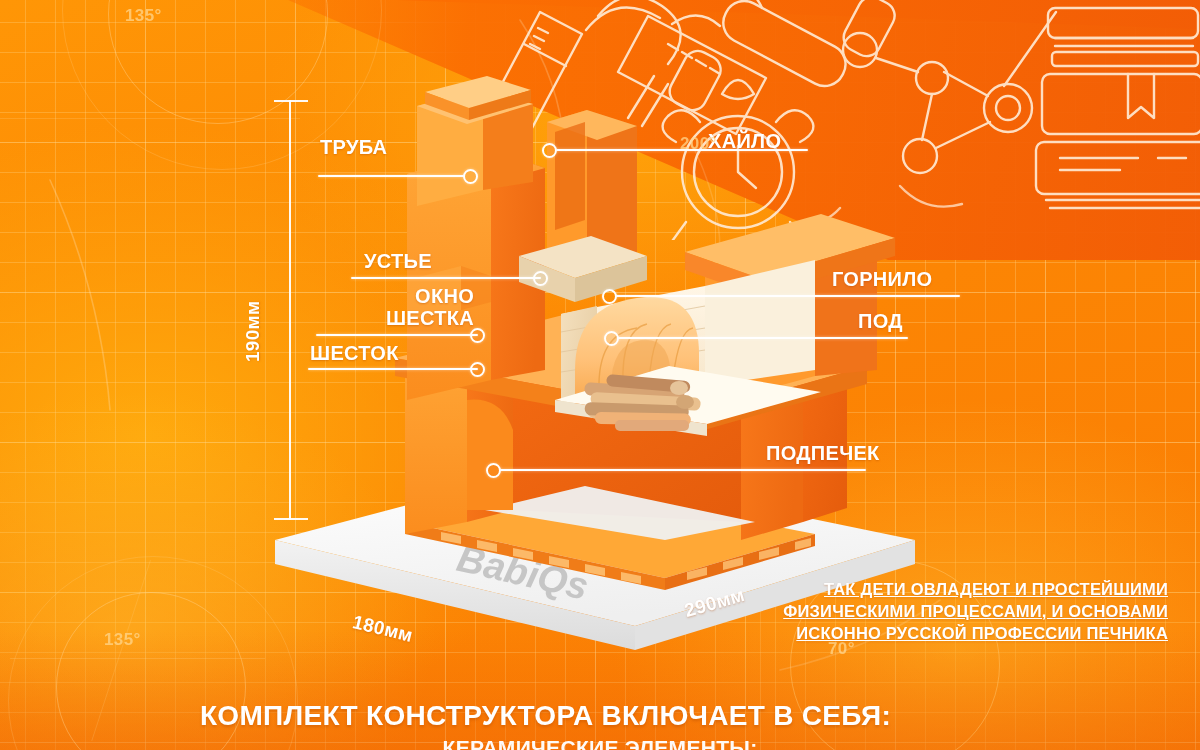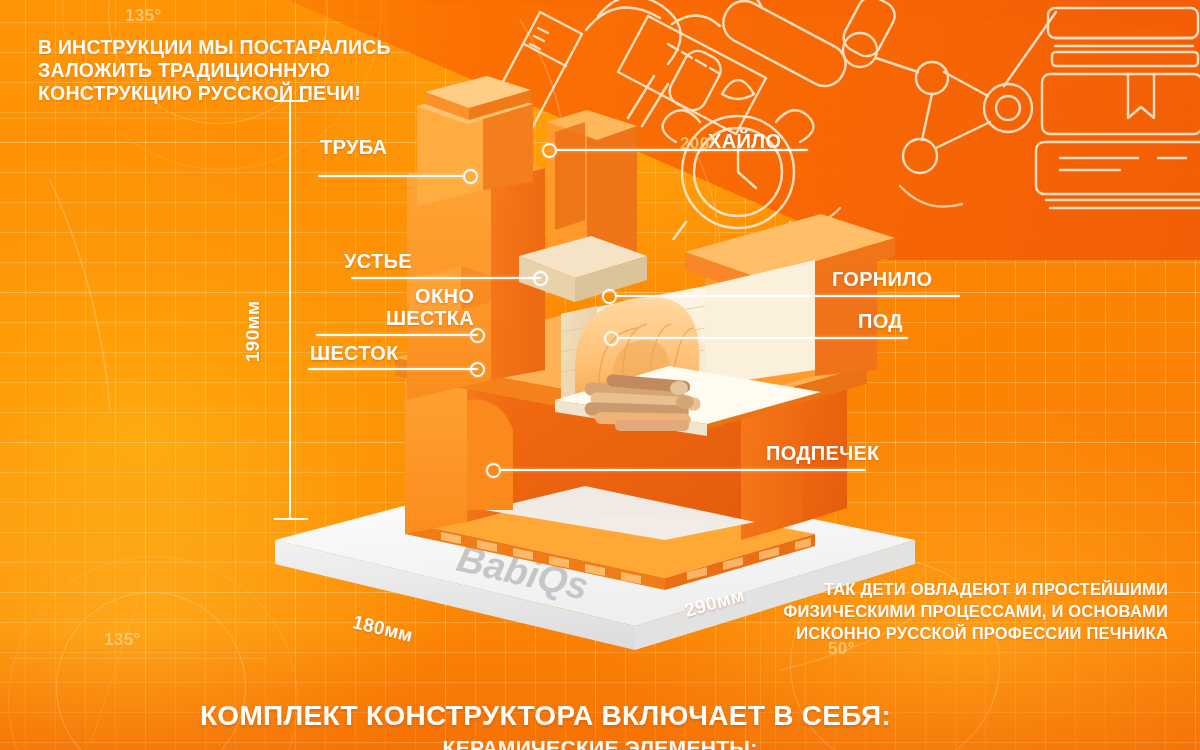--- a/index.html
+++ b/index.html
@@ -90,20 +90,21 @@
     font-size: 19.5px; font-weight: 700; line-height: 23px;
     letter-spacing: .2px; text-transform: uppercase;
     text-shadow: 0 1px 2px rgba(180,70,0,.35);
   }
   .text-br {
     position: absolute; right: 32px; top: 578px; width: 440px;
     color: #FFFFFF; text-align: right;
     font-size: 16.5px; font-weight: 700; line-height: 22px;
     letter-spacing: .2px; text-transform: uppercase;
     text-shadow: 0 1px 2px rgba(180,70,0,.32);
+    text-decoration: underline;
   }
   .footer-title {
     position: absolute; left: 0; top: 700px; width: 1091px;
     text-align: center;
     color: #FFFFFF;
     font-size: 28px; font-weight: 700; letter-spacing: .3px;
     text-transform: uppercase;
     text-shadow: 0 2px 3px rgba(170,66,0,.35);
   }
   .footer-sub {
@@ -170,21 +171,21 @@
   <div class="tech-label" style="left:125px; top:6px;">135°</div>
 
   <div class="tech" style="left:56px; top:592px; width:190px; height:190px;"></div>
   <div class="tech" style="left:8px;  top:556px; width:290px; height:290px; opacity:.5;"></div>
   <div class="tech-line" style="left:10px; top:658px; width:255px; height:1.4px; opacity:.6;"></div>
   <div class="tech-line" style="left:150px; top:560px; width:1.4px; height:190px; transform:rotate(18deg); transform-origin:top left; opacity:.5;"></div>
   <div class="tech-label" style="left:104px; top:630px;">135°</div>
 
   <div class="tech" style="left:790px; top:560px; width:210px; height:210px; border-color:rgba(255,210,130,.40);"></div>
   <div class="tech-line" style="left:760px; top:580px; width:1.4px; height:170px; opacity:.5;"></div>
-  <div class="tech-label" style="left:828px; top:639px;">50°</div>
+  <div class="tech-label" style="left:828px; top:639px;">70°</div>
 
   <svg class="doodles" viewBox="0 0 1200 240" fill="none" stroke="#FFE9D2" stroke-width="2.4" stroke-linecap="round" stroke-linejoin="round" opacity="0.92">
 
     <g>
       <rect x="1048" y="8" width="150" height="30" rx="7"></rect>
       <path d="M1055 38 h138 M1055 46 h138"></path>
       <rect x="1052" y="52" width="146" height="14" rx="4"></rect>
       <rect x="1042" y="74" width="160" height="60" rx="8"></rect>
       <path d="M1128 74 v44 l13 -11 l13 11 V74"></path>
       <rect x="1036" y="142" width="172" height="52" rx="8"></rect>
@@ -248,21 +249,20 @@
     </g>
   </svg>
 
   <svg style="position:absolute;left:0;top:0;width:1200px;height:750px;" fill="none" stroke="rgba(255,230,190,.55)" stroke-width="1.6" stroke-linecap="round">
     <path d="M50 180 q50 110 60 230" opacity=".55"></path>
     <path d="M520 20 q40 60 45 130" opacity=".45"></path>
     <path d="M690 140 q30 60 30 110" opacity=".35"></path>
     <path d="M940 600 q-70 50 -160 70" opacity=".35"></path>
   </svg>
 
-  <div class="headline-tl">В ИНСТРУКЦИИ МЫ ПОСТАРАЛИСЬ ЗАЛОЖИТЬ ТРАДИЦИОННУЮ КОНСТРУКЦИЮ РУССКОЙ ПЕЧИ!</div>
 
   <svg id="model" viewBox="0 0 700 580" fill="none">
     <defs>
       <linearGradient id="gOrTop" x1="0" y1="0" x2="0.4" y2="1">
         <stop offset="0%" stop-color="#FFB347"></stop>
           <stop offset="100%" stop-color="#FF9A2E"></stop>
       </linearGradient>
       <linearGradient id="gOrFront" x1="0" y1="0" x2="0" y2="1">
         <stop offset="0%" stop-color="#FFA637"></stop>
           <stop offset="100%" stop-color="#FB8D1E"></stop>
@@ -437,21 +437,21 @@
   <div class="dim-label sk1" style="left:352px; top:618px;">180мм</div>
   <div class="dim-label sk2" style="left:684px; top:592px;">290мм</div>
 
   <div class="callout">
     <div class="co-text" style="left:320px; top:136px;">ТРУБА</div>
     <div class="co-rule" style="left:318px; top:175px; width:146px;"></div>
     <div class="co-dot" style="left:463px; top:169px;"></div>
   </div>
 
   <div class="callout">
-    <div class="co-text" style="left:344px; top:250px;">УСТЬЕ</div>
+    <div class="co-text" style="left:364px; top:250px;">УСТЬЕ</div>
     <div class="co-rule" style="left:351px; top:277px; width:190px;"></div>
     <div class="co-dot" style="left:533px; top:271px;"></div>
   </div>
 
   <div class="callout">
     <div class="co-text" style="left:316px; top:285px; text-align:right; width:158px;">ОКНО
 ШЕСТКА</div>
     <div class="co-rule" style="left:316px; top:334px; width:162px;"></div>
     <div class="co-dot" style="left:470px; top:328px;"></div>
   </div>

